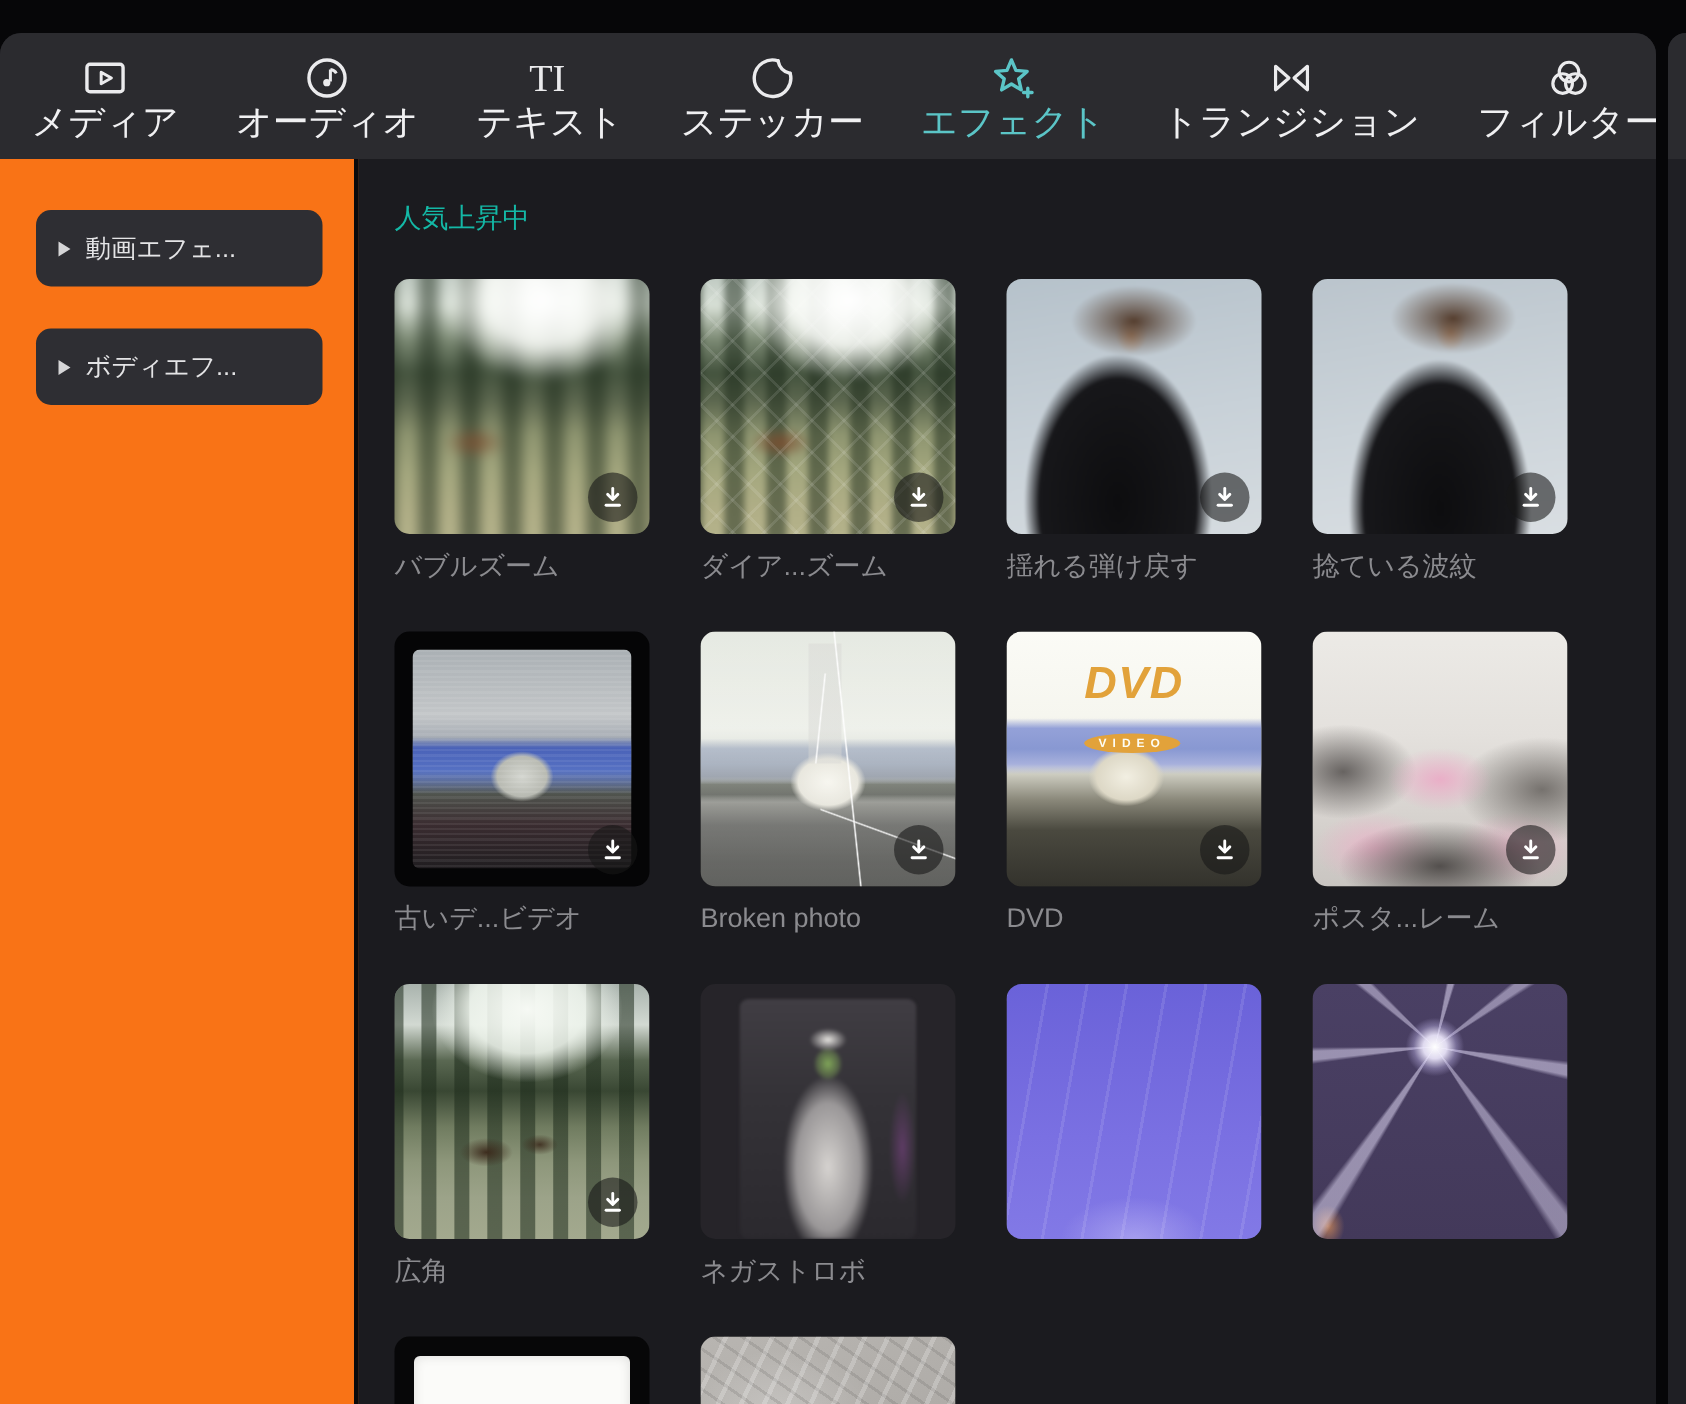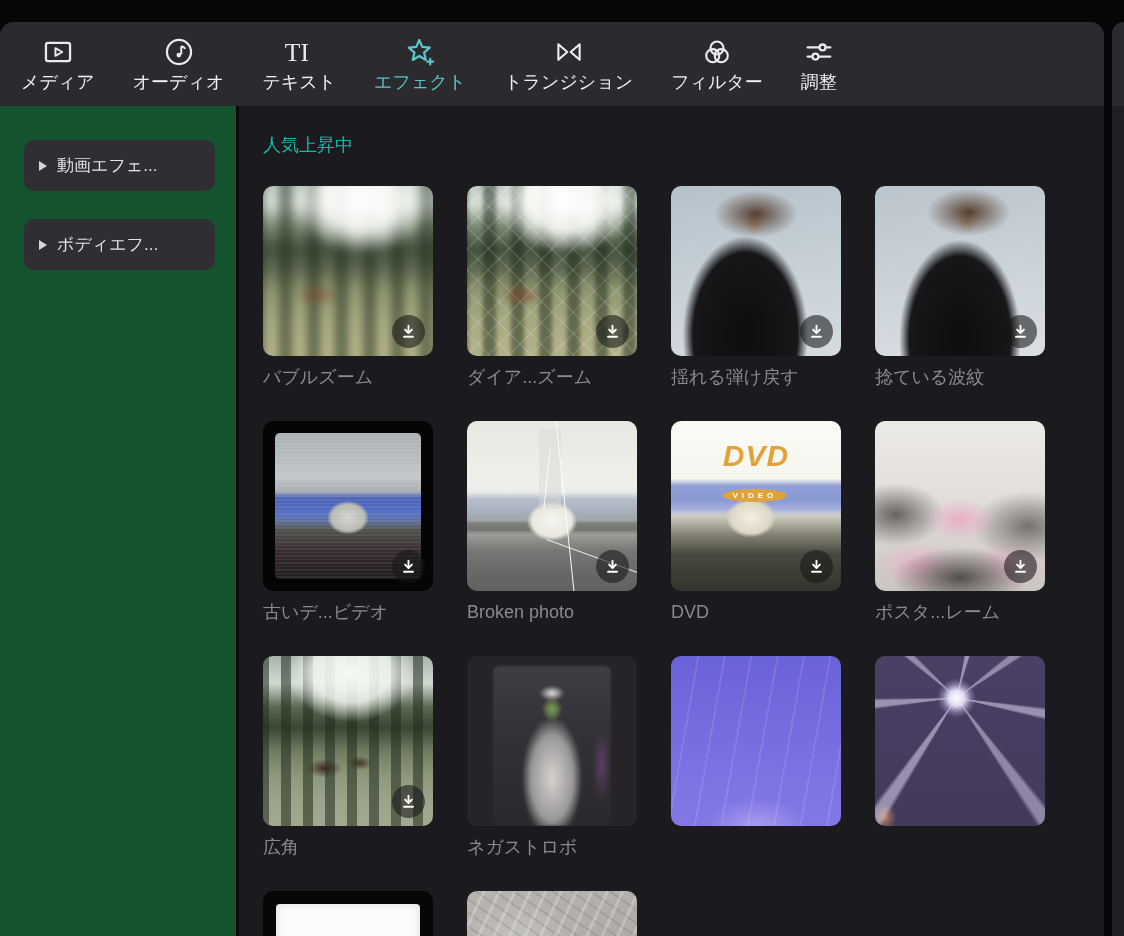--- a/index.html
+++ b/index.html
@@ -7,25 +7,25 @@
     font-family:"Liberation Sans","DejaVu Sans",sans-serif; }
   .main-panel { position:absolute; left:0; top:22px; width:1104px; height:914px;
     border-radius:14px 14px 0 0; overflow:hidden; background:#1b1b1f;
     display:flex; flex-direction:column; }
   
   .toolbar { height:84px; flex:0 0 84px; background:#2b2b2f; display:flex;
     align-items:flex-start; padding:9px 0 0 2px; }
   .tab { display:flex; flex-direction:column; align-items:center; gap:2px;
     padding:0 19px; cursor:pointer; }
   .tab .ticon { height:38px; display:flex; align-items:flex-end; justify-content:center; }
-  .tab .tlabel { font-size:18px; color:#f0f0f2; line-height:22px; white-space:nowrap; }
+  .tab .tlabel { font-size:24px; color:#f0f0f2; line-height:22px; white-space:nowrap; }
   .tab.active .tlabel { color:#5bc5c7;text-align:center; }
   
   .panel-body { flex:1; display:flex; min-height:0; }
-  .sidebar { width:239px; flex:0 0 239px; background:#14532d;
+  .sidebar { width:239px; flex:0 0 239px; background:#f97316;
     border-right:3px solid #0a0a0c; padding:34px 0 10px 24px; }
   .side-btn { width:191px; height:51px; background:#2e2e33; border-radius:10px;
     display:flex; align-items:center; padding-left:15px; gap:10px;
     margin-bottom:28px; cursor:pointer; }
   .side-btn .tri { width:0; height:0; border-left:8px solid #d6d6d8;
     border-top:5.5px solid transparent; border-bottom:5.5px solid transparent; }
   .side-btn .sblabel { color:#e4e4e6; font-size:17px; white-space:nowrap; }
   .content { flex:1; background:#1b1b1f; padding:30px 0 0 24px; overflow:hidden; }
   .section-title { font-size:18px; color:#14b8a6; line-height:18px; margin-bottom:32px; }
   .grid { display:grid; grid-template-columns:repeat(4,170px); column-gap:34px; row-gap:34px; }
@@ -185,20 +185,29 @@
 
     <div class="tab">
       <span class="ticon">
         <svg width="36" height="34" viewBox="0 0 24 24">
           <text x="2" y="18" font-family="Liberation Serif, DejaVu Serif, serif" font-size="18" fill="#ebebed">TI</text>
         </svg>
       </span>
       <span class="tlabel">テキスト</span>
     </div>
 
+    <div class="tab">
+      <span class="ticon">
+        <svg width="36" height="34" viewBox="0 0 24 24" fill="none" stroke="#ebebed" stroke-width="1.6" stroke-linecap="round">
+          <path d="M14.6 3.9 A8.6 8.6 0 1 0 20.3 9.8"></path>
+          <path d="M14.6 3.9 Q15.6 8.8 20.3 9.8"></path>
+        </svg>
+      </span>
+      <span class="tlabel">ステッカー</span>
+    </div>
 
     <div class="tab active">
       <span class="ticon">
         <svg width="36" height="34" viewBox="0 0 24 24" fill="none" stroke="#5bc5c7" stroke-width="1.6" stroke-linejoin="round" stroke-linecap="round">
           <path d="M11.5 3.5 L13.6 8.4 L18.9 8.9 L14.9 12.4 L16.1 17.6 L11.5 14.8 L6.9 17.6 L8.1 12.4 L4.1 8.9 L9.4 8.4 Z"></path>
           <path d="M19.2 16.8 v4 M17.2 18.8 h4"></path>
         </svg>
       </span>
       <span class="tlabel">エフェクト</span>
     </div>

